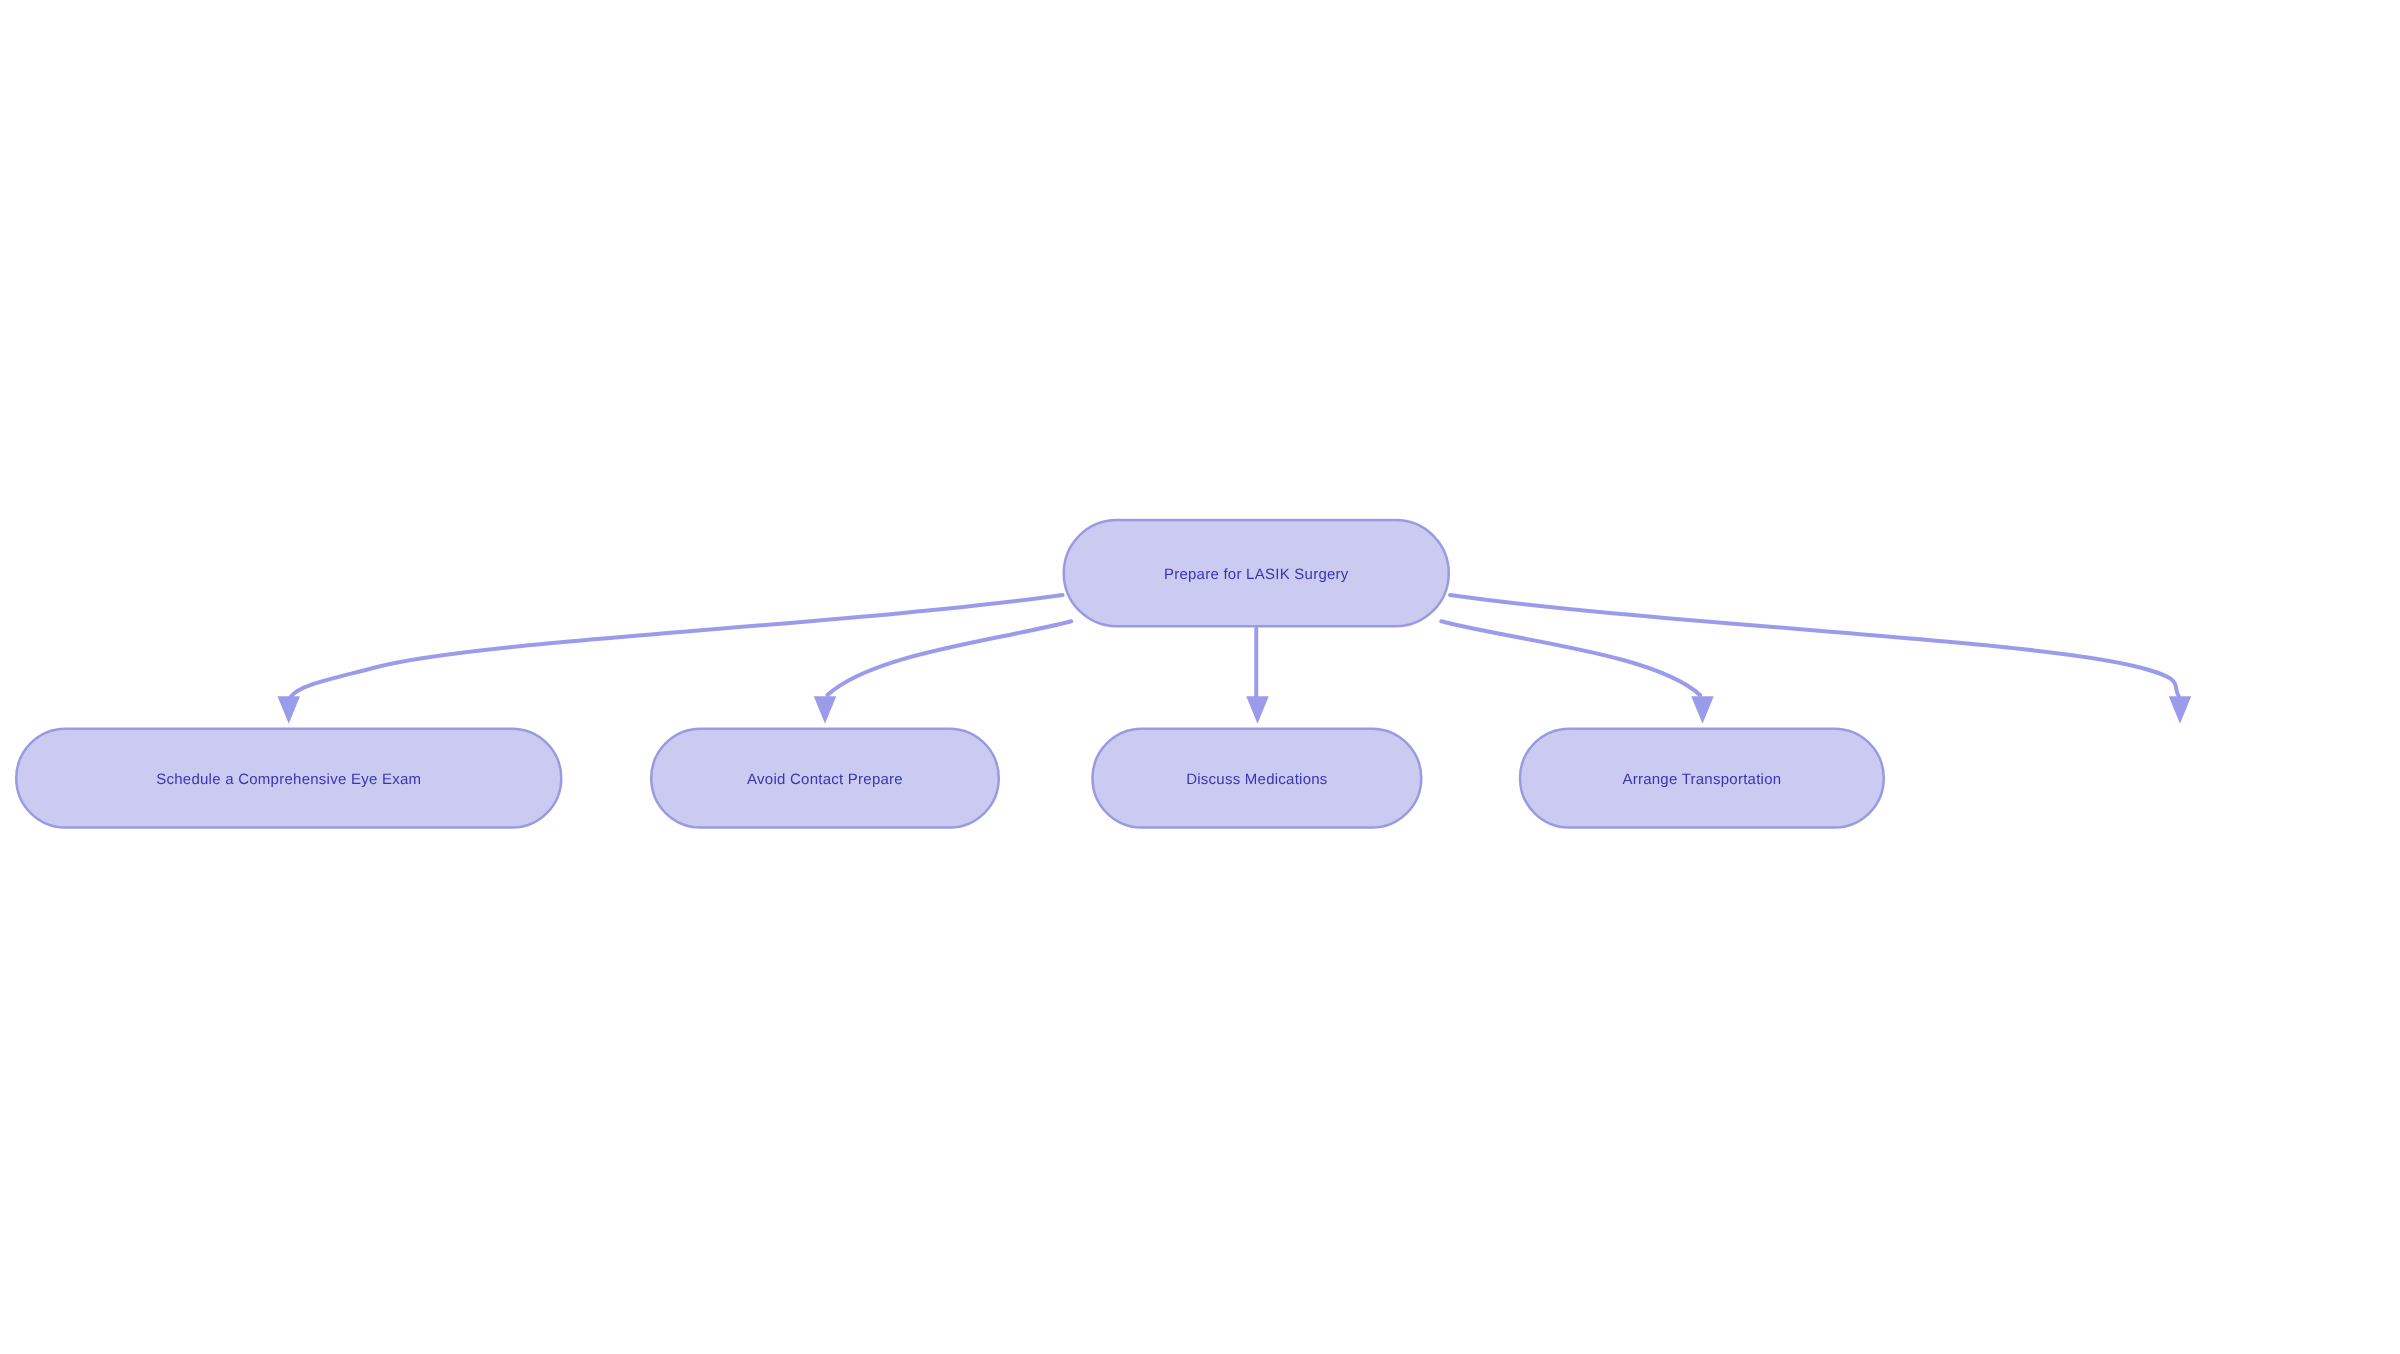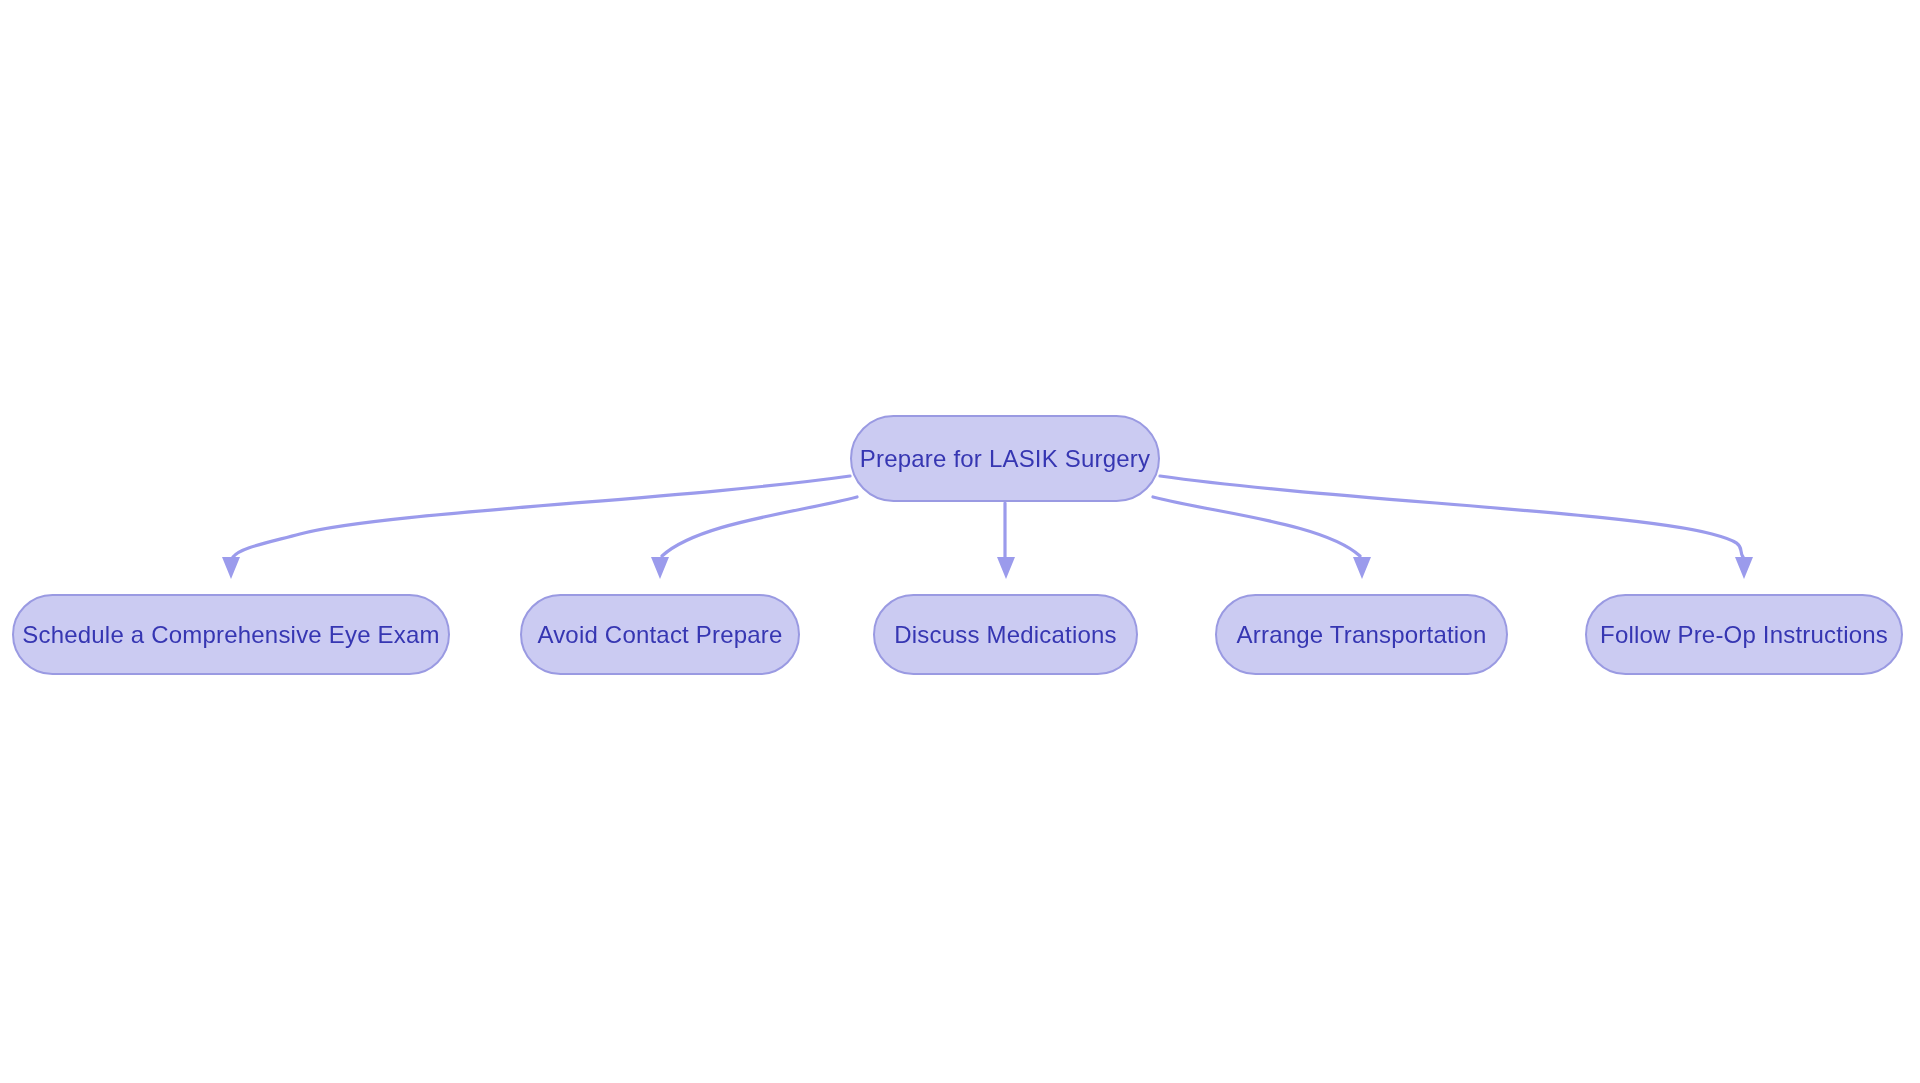--- a/index.html
+++ b/index.html
@@ -39,27 +39,27 @@
     stroke: none;
   }
   .node {
     position: absolute;
     display: flex;
     align-items: center;
     justify-content: center;
     background: var(--node-fill);
     border: 2px solid var(--node-border);
     color: var(--text-color);
-    font-size: 24px;
+    font-size: 12px;
     letter-spacing: 0.2px;
     text-align: center;
     white-space: nowrap;
   }
   .node-root   { left: 850px;  top: 415px; width: 310px; height: 87px; border-radius: 44px; }
-  .node-child  { top: 594px;   height: 81px; border-radius: 41px; }
+  .node-child  { top: 582px;   height: 81px; border-radius: 41px; }
   .node-c1 { left: 12px;   width: 438px; }
   .node-c2 { left: 520px;  width: 280px; }
   .node-c3 { left: 873px;  width: 265px; }
   .node-c4 { left: 1215px; width: 293px; }
   .node-c5 { left: 1585px; width: 318px; }
 </style>
 </head>
 <body>
 
 <div class="canvas">
@@ -95,17 +95,14 @@
   </div>
 
   <div class="node node-child node-c4">
     <span>Arrange Transportation</span>
   </div>
 
   <div class="node node-child node-c3">
     <span>Discuss Medications</span>
   </div>
 
-  <div class="node node-child node-c5">
-    <span>Follow Pre-Op Instructions</span>
-  </div>
 
 </div>
 
 </body></html>

